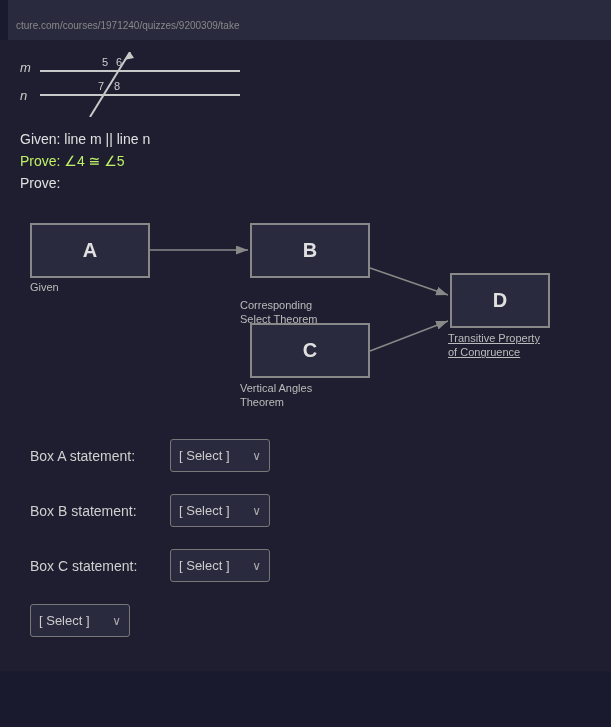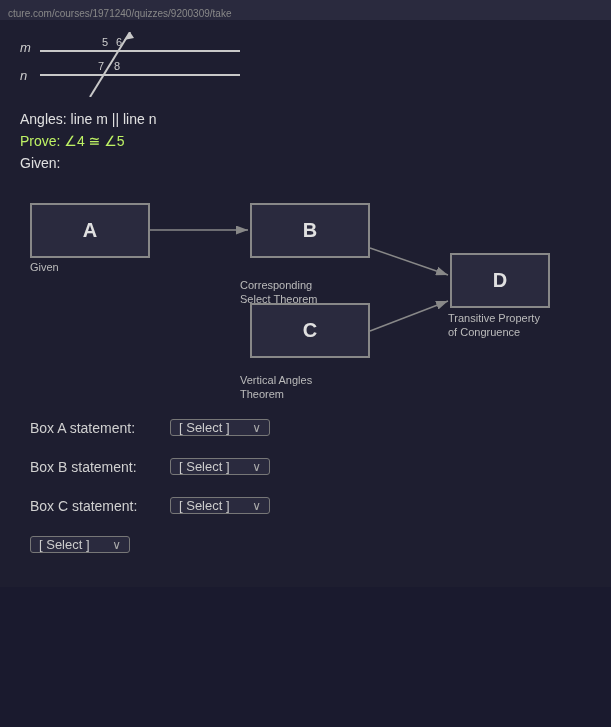--- a/index.html
+++ b/index.html
@@ -9,23 +9,24 @@
       color: #e0e0e0;
       width: 611px;
       min-height: 727px;
       overflow-x: hidden;
     }
     .top-bar {
       background: #2a2a3e;
       height: 20px;
       font-size: 10px;
       color: #888;
-      padding: 8px 8px;
+      padding: 20px 8px;
       overflow: hidden;
       white-space: nowrap;
+      margin-left: 8px;
     }
     .main-content {
       background: #1e1e30;
       padding: 12px 20px;
     }
     .diagram-section {
       margin-bottom: 14px;
     }
     
     .lines-diagram {
@@ -175,27 +176,27 @@
       left: 220px;
       width: 140px;
       line-height: 1.3;
       margin-top: 17px;
     }
     .label-vertical {
       top: 178px;
       left: 220px;
       width: 140px;
       line-height: 1.3;
-      margin-top: 12px;
     }
     .label-transitive {
       top: 128px;
       left: 428px;
       width: 130px;
       line-height: 1.3;
+      text-decoration: underline;
     }
     
     .proof-arrows-svg {
       position: absolute;
       top: 0;
       left: 0;
       width: 560px;
       height: 220px;
       pointer-events: none;
     }
@@ -213,21 +214,21 @@
       color: #d0d0d0;
       width: 140px;
       flex-shrink: 0;
     }
     .select-dropdown {
       display: flex;
       align-items: center;
       border: 1px solid #777;
       background: #2a2a3e;
       border-radius: 3px;
-      padding: 0 8px;
+      padding: 8px 8px;
       min-width: 100px;
       cursor: pointer;
       font-size: 13px;
       color: #ccc;
       position: relative;
     }
     .select-dropdown-text {
       flex: 1;
       font-size: 13px;
       color: #ccc;
@@ -264,23 +265,23 @@
 
       <svg class="transversal-svg">
 
         <line x1="10" y1="65" x2="50" y2="0" stroke="#c8c8c8" stroke-width="2"></line>
 
         <polygon points="50,0 44,8 54,6" fill="#c8c8c8"></polygon>
       </svg>
     </div>
   </div>
 
-  <div class="given-text">Angles:  line m || line n</div>
+  <div class="given-text">Given:  line m || line n</div>
   <div class="prove-text">Prove:  ∠4 ≅ ∠5</div>
-  <div class="proof-label">Given:</div>
+  <div class="proof-label">Prove:</div>
 
   <div class="proof-diagram">
 
     <svg class="proof-arrows-svg">
 
       <defs>
         <marker id="arrowhead" markerWidth="8" markerHeight="6" refX="8" refY="3" orient="auto">
           <polygon points="0 0, 8 3, 0 6" fill="#888"></polygon>
         </marker>
       </defs>

